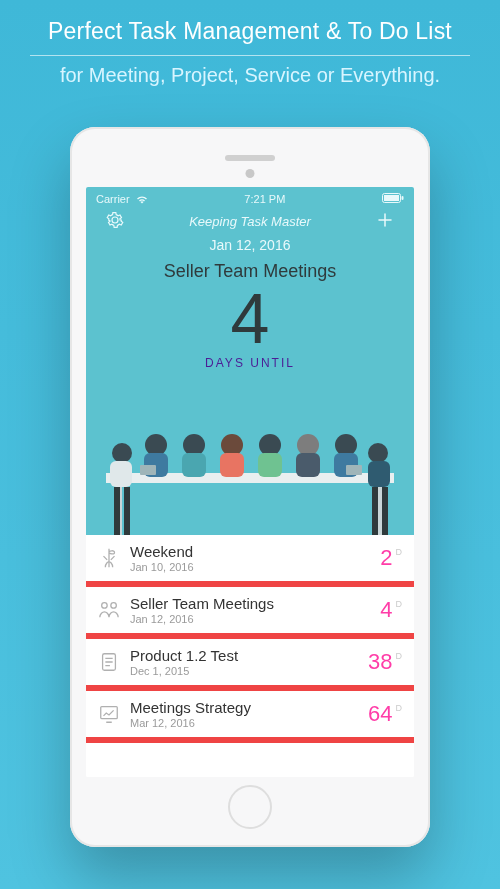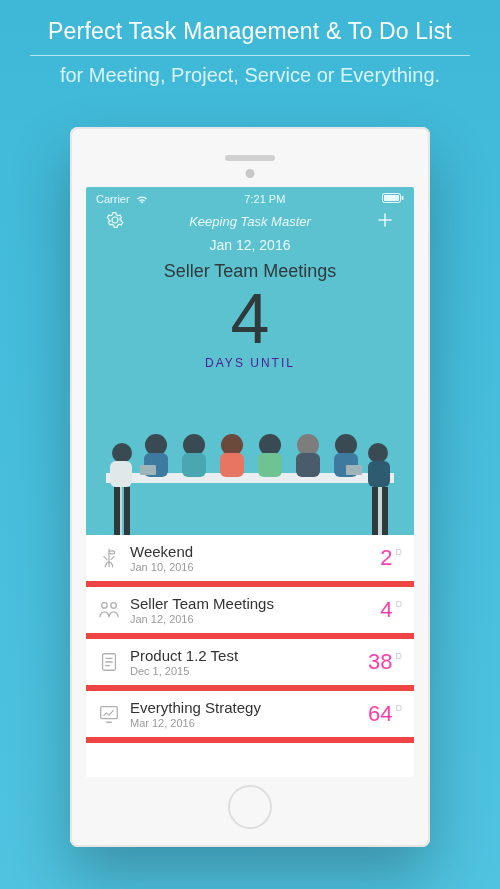--- a/index.html
+++ b/index.html
@@ -19,21 +19,21 @@
 .promo-divider {
   height: 1px; background: rgba(255,255,255,0.6);
   margin: 10px 22px 8px;
 }
 .promo-sub { font-size: 20px; font-weight: 400; color: #d8f5ff; }
 
 .phone-wrap {
   width: 360px;
   margin: 28px auto 0;
   background: #f7f7f8;
-  border-radius: 8px;
+  border-radius: 25px;
   padding: 60px 16px 70px;
   box-shadow: 0 30px 60px rgba(0,0,0,0.25), inset 0 0 0 2px #e6e6e6;
   position: relative;
 }
 .phone-speaker {
   position: absolute; top: 28px; left: 50%; transform: translateX(-50%);
   width: 50px; height: 6px; background: #d0d0d0; border-radius: 6px;
 }
 .phone-camera {
   position: absolute; top: 42px; left: 50%; transform: translateX(-50%);
@@ -210,21 +210,21 @@
             <span>38</span>
             <span class="d">D</span>
           </div>
       </div>
       <div class="row">
         <svg class="row-icon" viewBox="0 0 24 24">
             <rect x="3" y="4" width="18" height="13" rx="1" fill="none" stroke="#b0b0b0" stroke-width="1.4"></rect>
             <path stroke="#b0b0b0" stroke-width="1.4" fill="none" d="M6 14l3-3 3 2 5-5M9 21h6"></path>
           </svg>
         <div class="row-main">
-          <div class="row-title">Everything Strategy</div>
+          <div class="row-title">Meetings Strategy</div>
           <div class="row-date">Mar 12, 2016</div>
         </div>
         <div class="row-days">
             <span>64</span>
             <span class="d">D</span>
           </div>
       </div>
     </div>
 
   </div>

